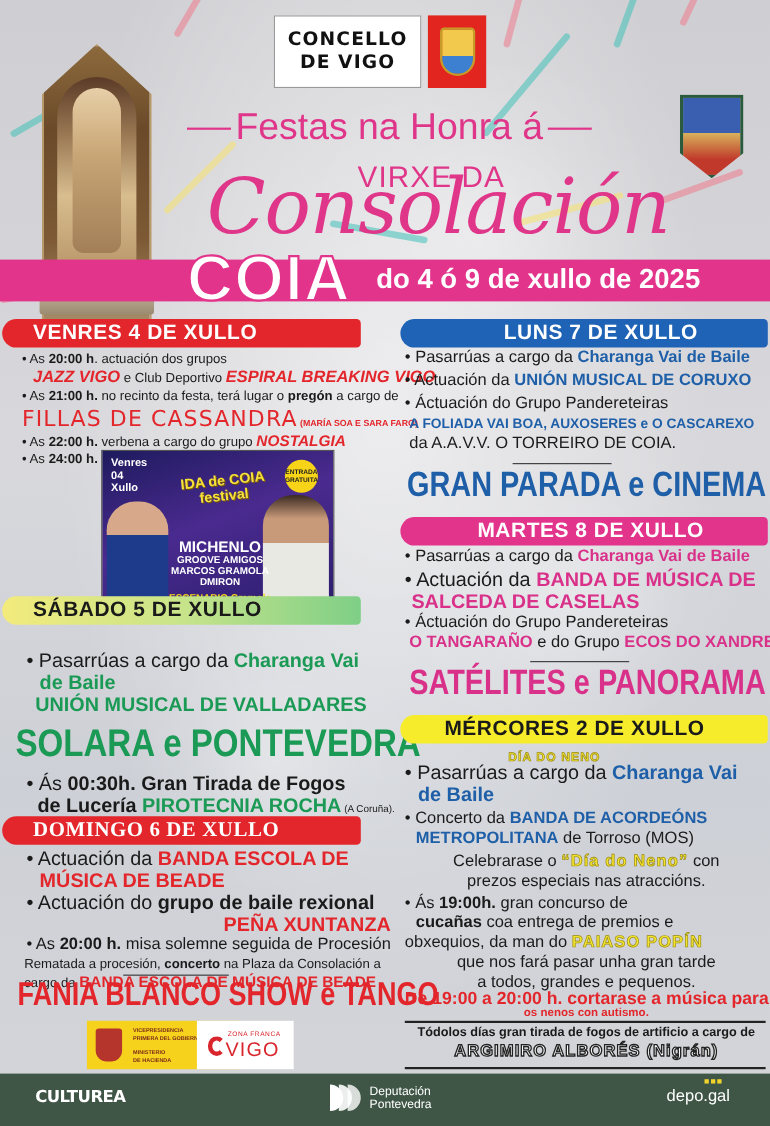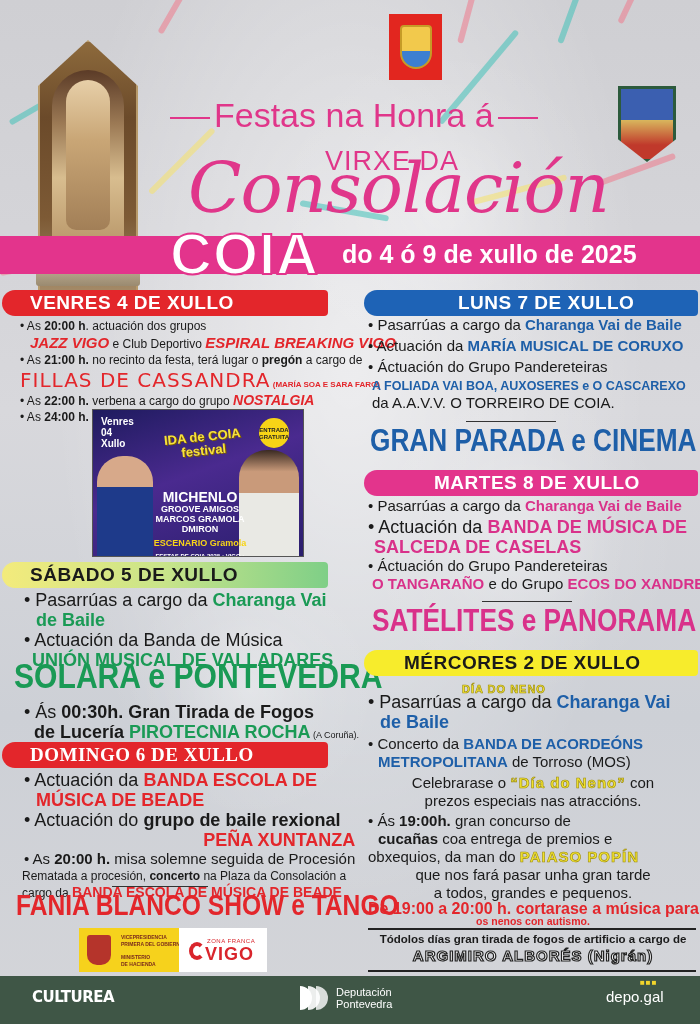--- a/index.html
+++ b/index.html
@@ -90,21 +90,21 @@
   .fest-date { position: absolute; left: 8px; top: 6px; color: #fff; font-weight: bold; font-size: 10px; line-height: 11px; }
   .fest-badge { position: absolute; right: 14px; top: 8px; width: 30px; height: 30px; border-radius: 50%; background: #f7d417; color: #222; font-size: 6px; font-weight: bold; text-align: center; line-height: 7px; padding-top: 9px; }
   .person-l { position: absolute; left: 4px; top: 46px; width: 56px; height: 102px; background: linear-gradient(180deg,#d7a98a 0%, #d7a98a 30%, #1e3a8a 30%); border-radius: 26px 26px 0 0; }
   .person-r { position: absolute; right: 4px; top: 40px; width: 60px; height: 108px; background: linear-gradient(180deg,#3a2a22 0%, #c99a7a 20%, #c99a7a 40%, #e9e9e4 40%); border-radius: 28px 28px 0 0; }
 
   .sponsor { position: absolute; left: 79px; top: 928px; width: 140px; height: 44px; background: #f6d21c; }
   .sponsor-shield { position: absolute; left: 8px; top: 7px; width: 24px; height: 30px; background: #b5342b; border-radius: 3px 3px 10px 10px; }
   .sponsor-txt { position: absolute; left: 42px; top: 6px; font-size: 5px; line-height: 7px; color: #7a2b1c; font-weight: bold; }
   .zona { position: absolute; left: 179px; top: 928px; width: 88px; height: 44px; background: #fff; }
   .zona-ft { position: absolute; left: 28px; top: 10px; font-size: 6px; color: #d9252c; letter-spacing: 0.5px; }
-  .zona-vigo { position: absolute; left: 26px; top: 16px; font-size: 18px; font-weight: bold; color: #d9252c; letter-spacing: 1px; }
+  .zona-vigo { position: absolute; left: 26px; top: 16px; font-size: 18px; font-weight: normal; color: #d9252c; letter-spacing: 1px; }
   .zona-mark { position: absolute; left: 10px; top: 14px; width: 16px; height: 18px; border-radius: 50%; border: 4px solid #d9252c; border-right-color: transparent; }
 
   .footer { position: absolute; left: 0; top: 976px; width: 700px; height: 48px; background: #3f5646; }
   .culturea { position: absolute; left: 32px; top: 988px; color: #fff; font-size: 15px; font-weight: bold; letter-spacing: -0.5px; font-family: "DejaVu Sans", sans-serif; }
   .dep-logo { position: absolute; left: 300px; top: 986px; width: 28px; height: 24px; }
   .dep-logo span { position: absolute; top: 0; width: 12px; height: 24px; border-radius: 0 12px 12px 0; background: #fff; }
   .dep-text { position: absolute; left: 336px; top: 986px; color: #fff; font-size: 11px; line-height: 12px; }
   .depo { position: absolute; left: 606px; top: 988px; color: #fff; font-size: 15px; }
   .depo-dots { position: absolute; left: 640px; top: 978px; color: #f2d52c; font-size: 8px; letter-spacing: 1px; }
 </style>
@@ -128,20 +128,24 @@
     <div class="streak" style="left:300px;top:200px;width:90px;background:#3fc1b8;transform:rotate(10deg);"></div>
     <div class="streak" style="left:0px;top:270px;width:60px;background:#ef7a8c;transform:rotate(-10deg);"></div>
     <div class="streak" style="left:620px;top:20px;width:70px;background:#ef7a8c;transform:rotate(-65deg);"></div>
   </div>
 
   <div class="saint"></div>
   <div class="saint-inner"></div>
   <div class="saint-figure"></div>
   <div class="saint-base"></div>
 
+  <div class="concello">
+    <span>CONCELLO</span>
+    <span>DE VIGO</span>
+  </div>
   <div class="vigo-crest">
       <div class="vigo-shield"></div>
     </div>
   <div class="coia-crest"></div>
 
   <div class="festas">
     <span class="rule"></span><span>Festas na Honra á</span><span class="rule"></span>
   </div>
   <div class="virxe">VIRXE DA</div>
   <div class="consolacion">Consolación</div>
@@ -169,25 +173,24 @@
     <div class="fest-lineup">
       <div class="h">MICHENLO</div>
       <div>GROOVE AMIGOS</div>
       <div>MARCOS GRAMOLA</div>
       <div>DMIRON</div>
       <div style="color:#f7d417;margin-top:4px;">ESCENARIO Gramola</div>
       <div style="font-size:6px;margin-top:3px;">FESTAS DE COIA 2025 • VIGO •</div>
     </div>
   </div>
 
-  <div class="dayhdr green" style="left:2px;top:562px;width:326px;">SÁBADO 5 DE XULLO</div>
+  <div class="dayhdr green" style="left:2px;top:542px;width:326px;">SÁBADO 5 DE XULLO</div>
   <div class="blk" style="left:24px;top:590px;">
     <div class="line lg"><span>• Pasarrúas a cargo da </span><span class="c-green">Charanga Vai</span></div>
     <div class="line lg" style="padding-left:12px;"><span class="c-green">de Baile</span></div>
-    <div class="line lg"><span></span><span>• Actuación da Banda de Música</span></div>
     <div class="line lg" style="padding-left:8px;"><span class="c-green">UNIÓN MUSICAL DE VALLADARES</span></div>
   </div>
   <div class="blk" style="left:14px;top:656px;">
     <span class="big c-green" style="font-size:35px;transform:scaleX(0.86);white-space:nowrap;">SOLARA e PONTEVEDRA</span>
   </div>
   <div class="blk" style="left:24px;top:702px;">
     <div class="line lg"><span>• Ás </span><b>00:30h. Gran Tirada de Fogos</b></div>
     <div class="line lg" style="padding-left:10px;"><b>de Lucería </b><span class="c-green">PIROTECNIA ROCHA</span><span style="font-size:9px;"> (A Coruña).</span></div>
   </div>
 
@@ -202,21 +205,21 @@
     <div class="line sm" style="margin-left:-2px;"><span>cargo da  </span><span class="c-red" style="font-size:14px;">BANDA ESCOLA DE MÚSICA DE BEADE</span></div>
   </div>
   <div class="hr" style="left:112px;top:886px;width:96px;"></div>
   <div class="blk" style="left:16px;top:888px;">
     <span class="big c-red" style="font-size:30px;transform:scaleX(0.82);white-space:nowrap;">FANIA BLANCO SHOW e TANGO</span>
   </div>
 
   <div class="dayhdr blue" style="left:364px;top:290px;width:334px;padding-left:94px;">LUNS 7 DE XULLO</div>
   <div class="blk" style="left:368px;top:316px;">
     <div class="line md"><span>• Pasarrúas a cargo da </span><span class="c-blue">Charanga Vai de Baile</span></div>
-    <div class="line md" style="margin-top:3px;"><span>• Actuación da </span><span class="c-blue">MARÍA MUSICAL DE CORUXO</span></div>
+    <div class="line md" style="margin-top:3px;"><span>• Actuación da </span><span class="c-blue">UNIÓN MUSICAL DE CORUXO</span></div>
     <div class="line md" style="margin-top:3px;"><span>• Áctuación do Grupo Pandereteiras</span></div>
     <div class="line" style="padding-left:4px;"><span class="c-blue" style="font-size:12.5px;">A FOLIADA VAI BOA, AUXOSERES e O CASCAREXO</span></div>
     <div class="line md" style="padding-left:4px;"><span>da A.A.V.V. O TORREIRO DE COIA.</span></div>
   </div>
   <div class="hr" style="left:466px;top:421px;width:90px;"></div>
   <div class="blk" style="left:370px;top:422px;">
     <span class="big c-blue" style="font-size:32px;transform:scaleX(0.82);white-space:nowrap;">GRAN PARADA e CINEMA</span>
   </div>
 
   <div class="dayhdr pink" style="left:364px;top:470px;width:334px;padding-left:70px;">MARTES 8 DE XULLO</div>

